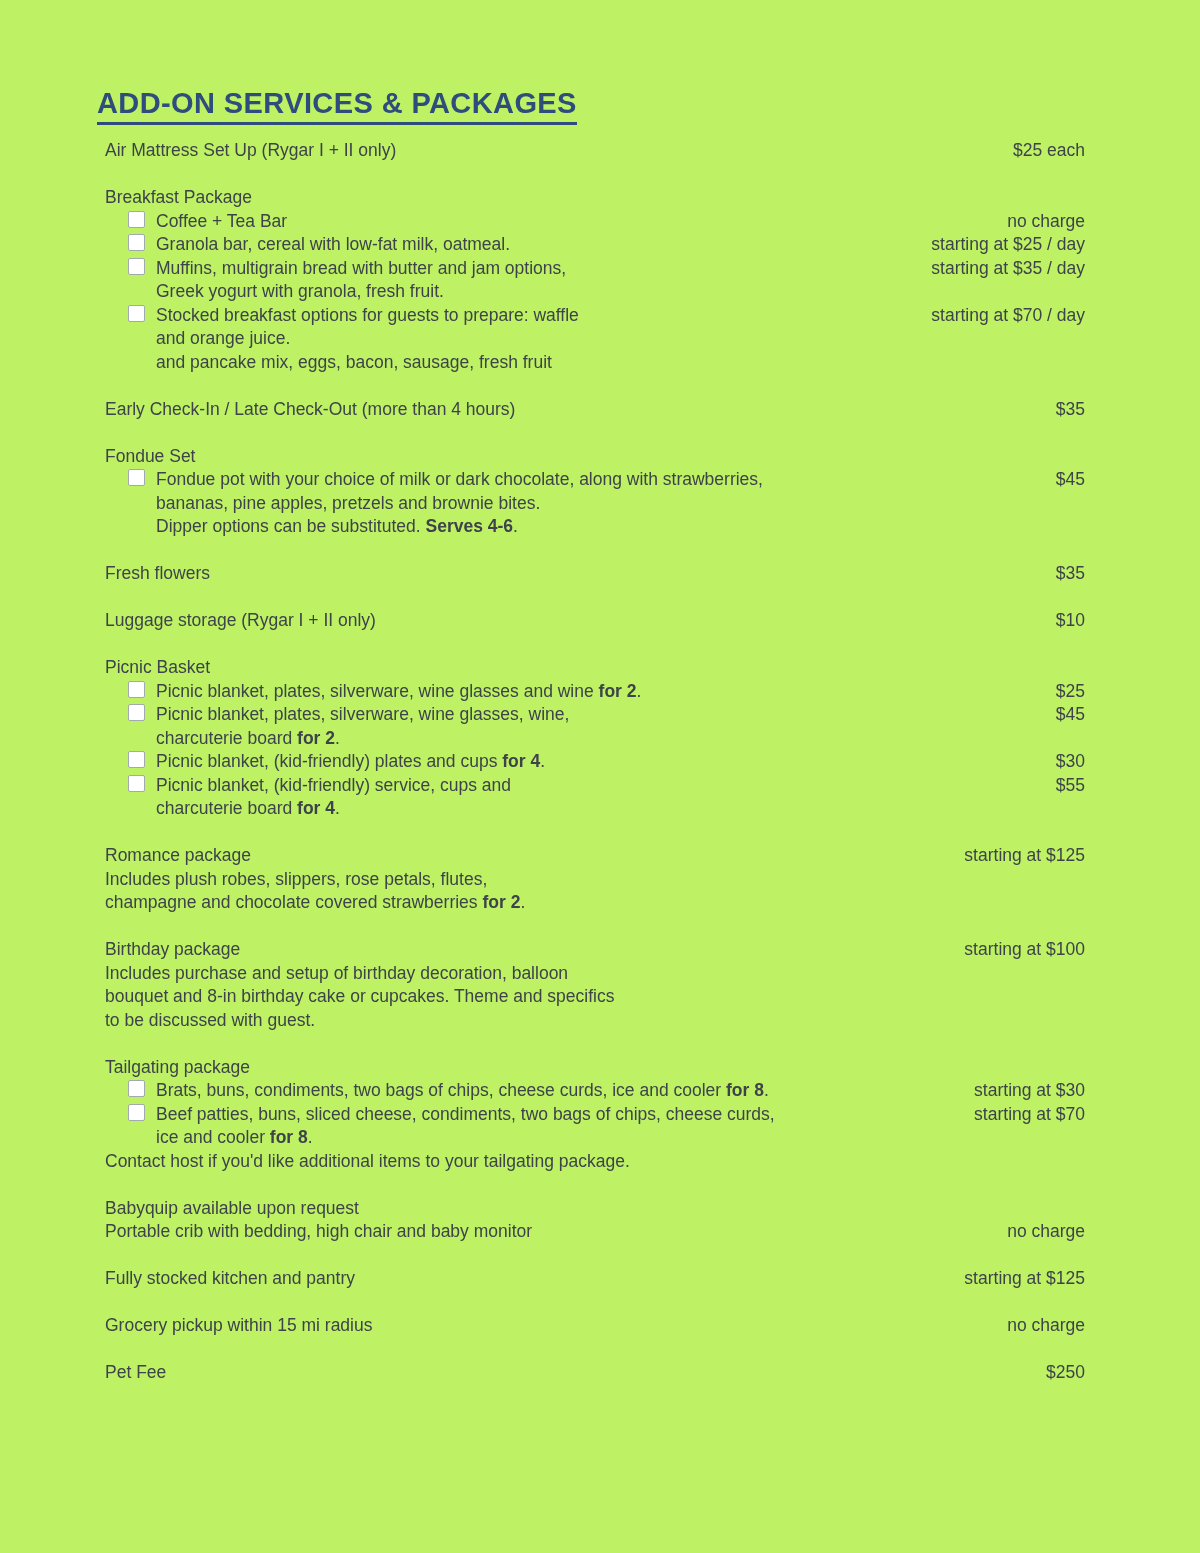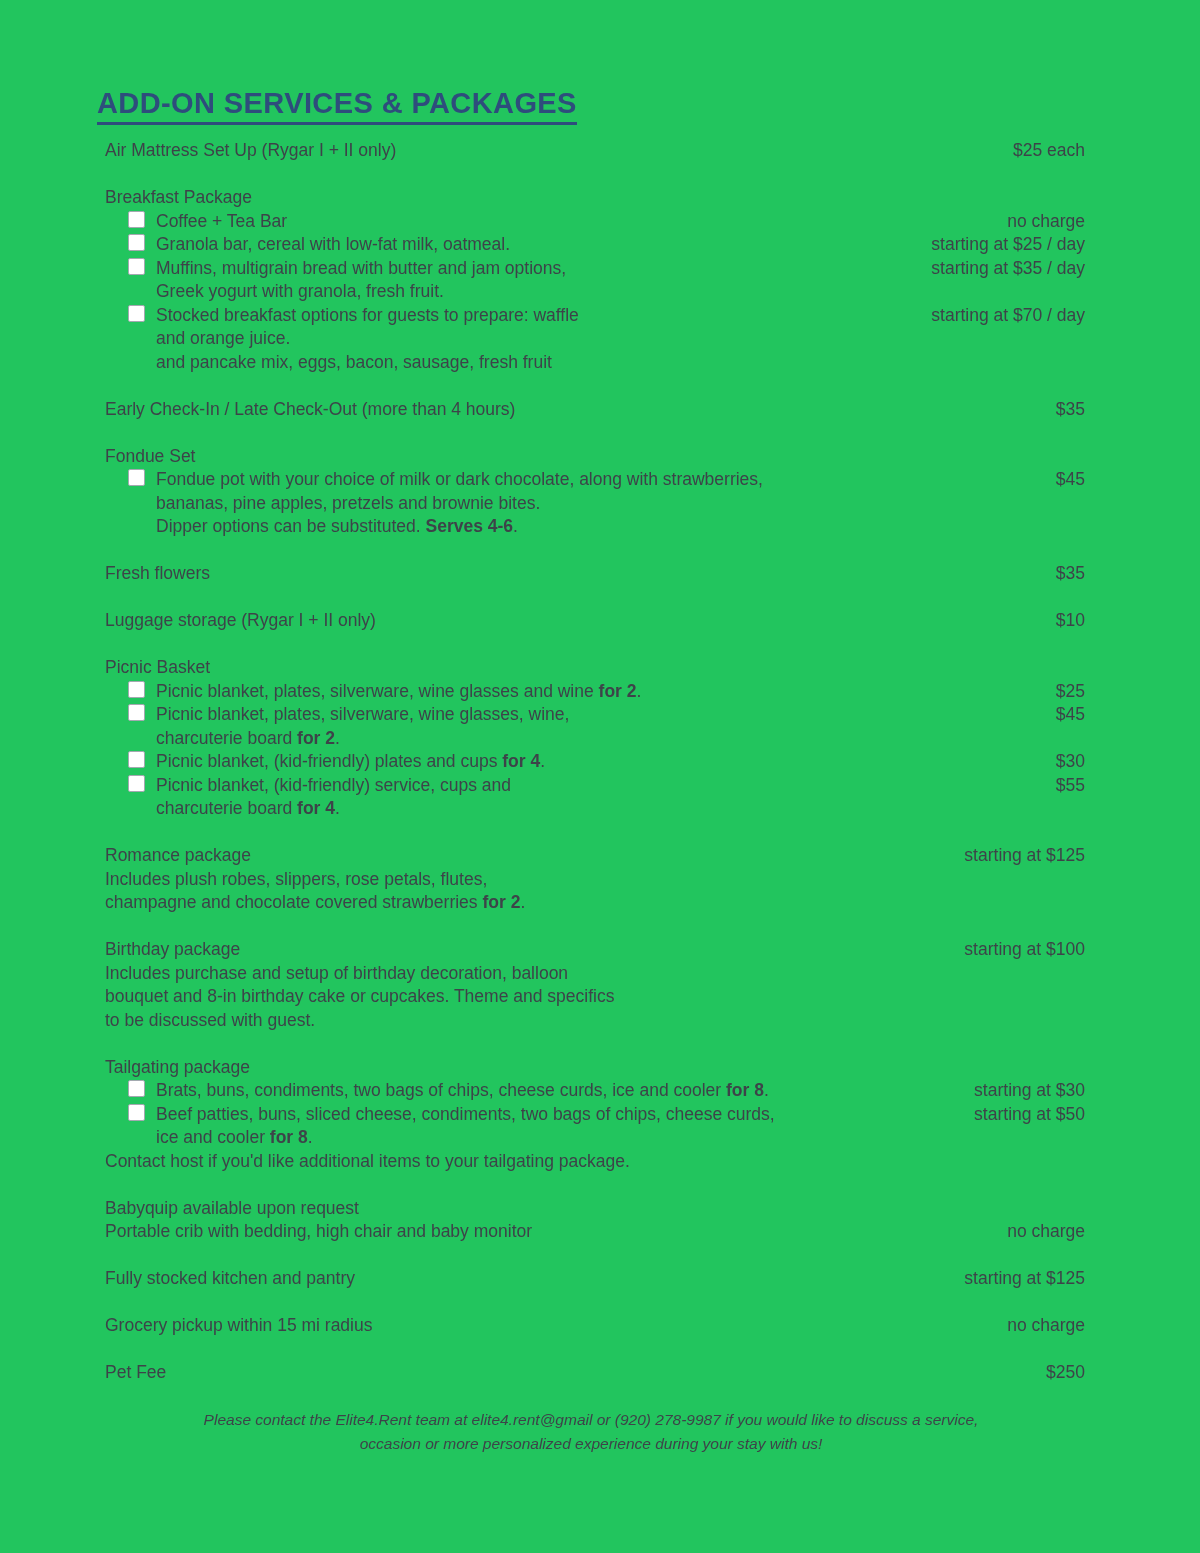--- a/index.html
+++ b/index.html
@@ -5,21 +5,21 @@
   html, body {
     margin: 0;
     padding: 0;
     background: #ffffff;
   }
   .page {
     position: relative;
     width: 1200px;
     height: 1553px;
     box-sizing: border-box;
-    background: #22c55e;
+    background: #bef264;
     padding: 88px 115px 0 97px;
     font-family: "Liberation Sans", sans-serif;
     font-size: 17.5px;
     line-height: 23.5px;
     color: #3d4349;
     overflow: hidden;
   }
   .title {
     display: inline-block;
     margin: 0 0 14px 0;
@@ -192,21 +192,21 @@
       <div class="block">
         <div class="line ind0">
           <div class="left"><span>Tailgating package</span></div>
         </div>
         <div class="line ind1">
           <div class="left"><span class="checkbox"></span><span>Brats, buns, condiments, two bags of chips, cheese curds, ice and cooler </span><span class="seg-b">for 8</span><span>.</span></div>
           <div class="price">starting at $30</div>
         </div>
         <div class="line ind1">
           <div class="left"><span class="checkbox"></span><span>Beef patties, buns, sliced cheese, condiments, two bags of chips, cheese curds,</span></div>
-          <div class="price">starting at $50</div>
+          <div class="price">starting at $70</div>
         </div>
         <div class="line ind2">
           <div class="left"><span>ice and cooler </span><span class="seg-b">for 8</span><span>.</span></div>
         </div>
         <div class="line ind0">
           <div class="left"><span class="seg-i">Contact host if you'd like additional items to your tailgating package.</span></div>
         </div>
       </div>
       <div class="block">
         <div class="line ind0">
@@ -230,17 +230,13 @@
         </div>
       </div>
       <div class="block">
         <div class="line ind0">
           <div class="left"><span>Pet Fee</span></div>
           <div class="price">$250</div>
         </div>
       </div>
     </div>
 
-  <div class="footer">
-    <div>Please contact the Elite4.Rent team at elite4.rent@gmail or (920) 278-9987 if you would like to discuss a service,</div>
-    <div>occasion or more personalized experience during your stay with us!</div>
-  </div>
 </div>
 
 </body></html>

